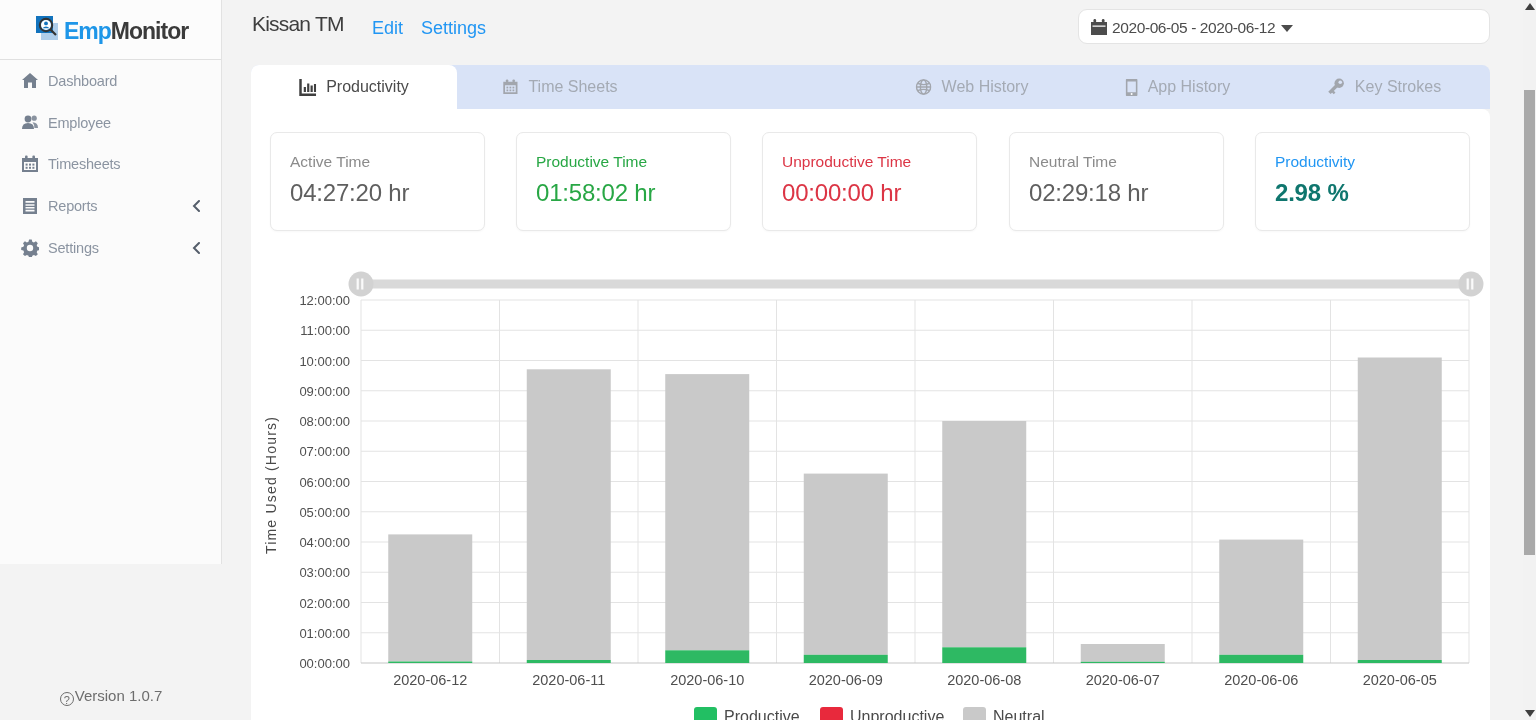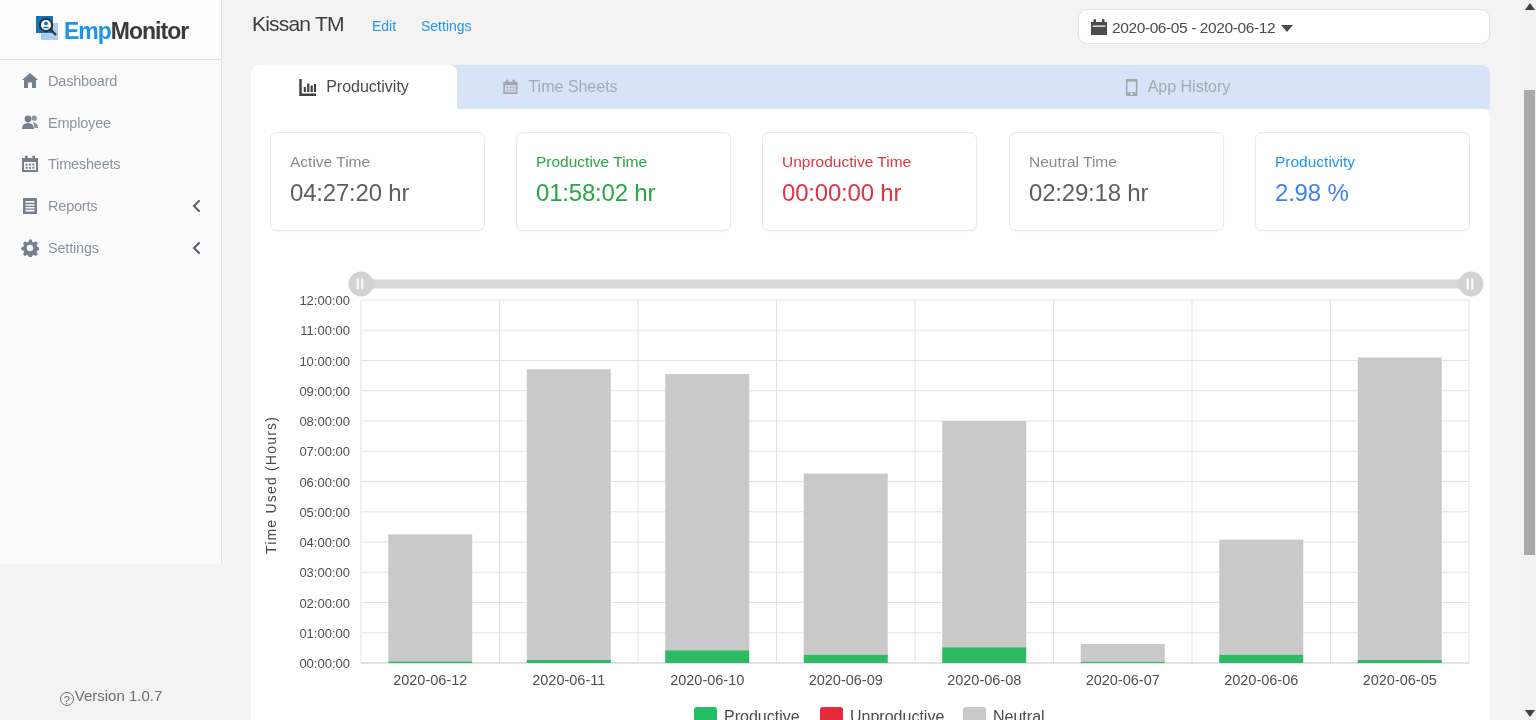--- a/index.html
+++ b/index.html
@@ -13,42 +13,42 @@
 #logo-text { position:absolute; left:28px; top:4px; font-size:23px; font-weight:bold; letter-spacing:-1px; }
 #logo-text .b { color:#1e96e8; } #logo-text .d { color:#3a3a3a; }
 .nav-item { position:absolute; left:0; width:222px; height:41px;padding-left:46px; }
 .nav-icon { position:absolute; left:21px; top:50%; transform:translateY(-50%); width:18px; height:18px; }
 .nav-text { position:absolute; left:48px; top:50%; transform:translateY(-50%); font-size:14.5px; letter-spacing:-0.2px; color:#8b94a1; }
 .nav-chev { position:absolute; right:22px; top:50%; transform:translateY(-50%); width:8px; height:12px; }
 #version { position:absolute; left:0; width:222px; top:687px; text-align:center; font-size:15px; color:#6d6d6d; }
 #vq { display:inline-block; width:14px; height:14px; border:1.5px solid #6d6d6d; border-radius:50%; font-size:11px; line-height:14px; text-align:center; vertical-align:-2.5px; margin-right:1px; }
 
 #h1 { position:absolute; left:252px; top:12px; font-size:21px; letter-spacing:-0.8px; color:#3e3e3e; font-weight:500; z-index:2;}
-.hlink { position:absolute; top:17.5px; font-size:14px; color:#2196f3; z-index:2; }
+.hlink { position:absolute; top:17.5px; font-size:18px; color:#2196f3; z-index:2; }
 #datebox { position:absolute; left:1078px; top:9px; width:412px; height:35px; background:#fff; border:1px solid #e4e4e4; border-radius:9px; z-index:2; }
 #datebox .cal { position:absolute; left:12px; top:9px; }
 #datebox .txt { position:absolute; left:33px; top:8.5px; font-size:15.5px; letter-spacing:-0.4px; color:#4c4c4c; }
 #datebox .caret { position:absolute; left:202px; top:15px; width:0; height:0; border-left:6px solid transparent; border-right:6px solid transparent; border-top:7px solid #4c4c4c; }
 
 #tabbar { position:absolute; left:251px; top:65px; width:1239px; height:44px; background:#d9e3f7; border-radius:8px 8px 0 0; z-index:2; }
 .tab { position:absolute; top:0; height:44px; width:206px; }
 .tab-inner { position:absolute; left:50%; top:50%; transform:translate(-50%,-50%); white-space:nowrap; display:flex; align-items:center; gap:10px; }
 .tab-label { font-size:16px; color:#a4aab4; }
 #tab0 { left:0; width:206px; background:#fff; border-radius:8px 8px 0 0; }
 #tab0 .tab-label { color:#4a4a4a; }
 
 #panel { position:absolute; left:251px; top:109px; width:1239px; height:611px; background:#fff; border-radius:0 8px 0 0; z-index:1; }
 .card { position:absolute; top:23px; width:215px; height:99px; background:#fff; border:1px solid #e9e9e9; border-radius:7px; box-shadow:0 1px 2px rgba(0,0,0,0.03); }
 .card .lbl { position:absolute; left:19px; top:20px; font-size:15.5px; }
 .card .val { position:absolute; left:19px; top:46px; font-size:24px; letter-spacing:-0.2px; }
 #card0 .lbl { color:#8b8b8b; } #card0 .val { color:#5f5f5f; }
 #card1 .lbl { color:#28a745; } #card1 .val { color:#28a745; }
 #card2 .lbl { color:#dc3545; } #card2 .val { color:#dc3545; }
 #card3 .lbl { color:#8b8b8b; } #card3 .val { color:#5f5f5f; }
-#card4 .lbl { color:#2196f3; } #card4 .val { color:#3b82f6; }
+#card4 .lbl { color:#2196f3; } #card4 .val { color:#0f766e;font-weight:bold; }
 #chart { position:absolute; left:0; top:151px; width:1239px; height:470px; }
 
 #scroll { position:absolute; left:1523px; top:0; width:13px; height:720px; background:#f2f2f2; z-index:10; }
 #scroll .thumb { position:absolute; left:1px; top:90px; width:11px; height:465px; background:#a9a9a9; }
 #scroll .up { position:absolute; left:1.5px; top:3px; width:0; height:0; border-left:5px solid transparent; border-right:5px solid transparent; border-bottom:7.5px solid #3f3f3f; }
 #scroll .dn { position:absolute; left:1.5px; bottom:3px; width:0; height:0; border-left:5px solid transparent; border-right:5px solid transparent; border-top:7.5px solid #3f3f3f; }
 </style>
 </head>
 <body>
 
@@ -157,27 +157,53 @@
             <rect x="8" y="8.6" width="2" height="2"></rect>
             <rect x="11.4" y="8.6" width="2" height="2"></rect>
             <rect x="4.6" y="11.8" width="2" height="2"></rect>
             <rect x="8" y="11.8" width="2" height="2"></rect>
             <rect x="11.4" y="11.8" width="2" height="2"></rect>
           </g>
         </svg>
     <span class="tab-label">Time Sheets</span>
       </div>
   </div>
+  <div class="tab" style="left:618px;">
+      <div class="tab-inner">
+    <svg width="16" height="16" viewBox="0 0 18 18">
+          <g fill="none" stroke="#a2a6ad" stroke-width="1.6">
+            <circle cx="9" cy="9" r="8"></circle>
+            <ellipse cx="9" cy="9" rx="3.6" ry="8"></ellipse>
+            <line x1="1" y1="9" x2="17" y2="9"></line>
+            <path d="M2.2 4.8 q6.8 3 13.6 0 M2.2 13.2 q6.8 -3 13.6 0"></path>
+          </g>
+        </svg>
+    <span class="tab-label">Web History</span>
+      </div>
+  </div>
   <div class="tab" style="left:824px;">
       <div class="tab-inner">
     <svg width="12" height="17" viewBox="0 0 12 17" fill="#a2a6ad">
           <path d="M1 0 h10 a1 1 0 0 1 1 1 v15 a1 1 0 0 1 -1 1 h-10 a1 1 0 0 1 -1 -1 v-15 a1 1 0 0 1 1 -1 z M1.8 2.4 v10.8 h8.4 V2.4 Z" fill-rule="evenodd"></path>
           <circle cx="6" cy="15" r="1" fill="#fff"></circle>
         </svg>
     <span class="tab-label">App History</span>
+      </div>
+  </div>
+  <div class="tab" style="left:1030px;">
+      <div class="tab-inner">
+    <svg width="18" height="18" viewBox="0 0 18 18">
+          <g fill="#a2a6ad">
+            <circle cx="12.3" cy="5.3" r="4.7"></circle>
+            <polygon points="9.8,5.3 12.2,7.7 3.8,16.1 1.4,13.7"></polygon>
+            <polygon points="6.3,12.2 8.6,14.5 6.9,16.2 4.6,13.9"></polygon>
+            <circle cx="13.4" cy="4.2" r="1.8" fill="#d9e3f7"></circle>
+          </g>
+        </svg>
+    <span class="tab-label">Key Strokes</span>
       </div>
   </div>
 </div>
 
 <div id="panel">
   <div class="card" id="card0" style="left:19px;padding-left:41px;">
       <div class="lbl">Active Time</div>
       <div class="val">04:27:20 hr</div>
     </div>
   <div class="card" id="card1" style="left:265px;text-align:center;">

